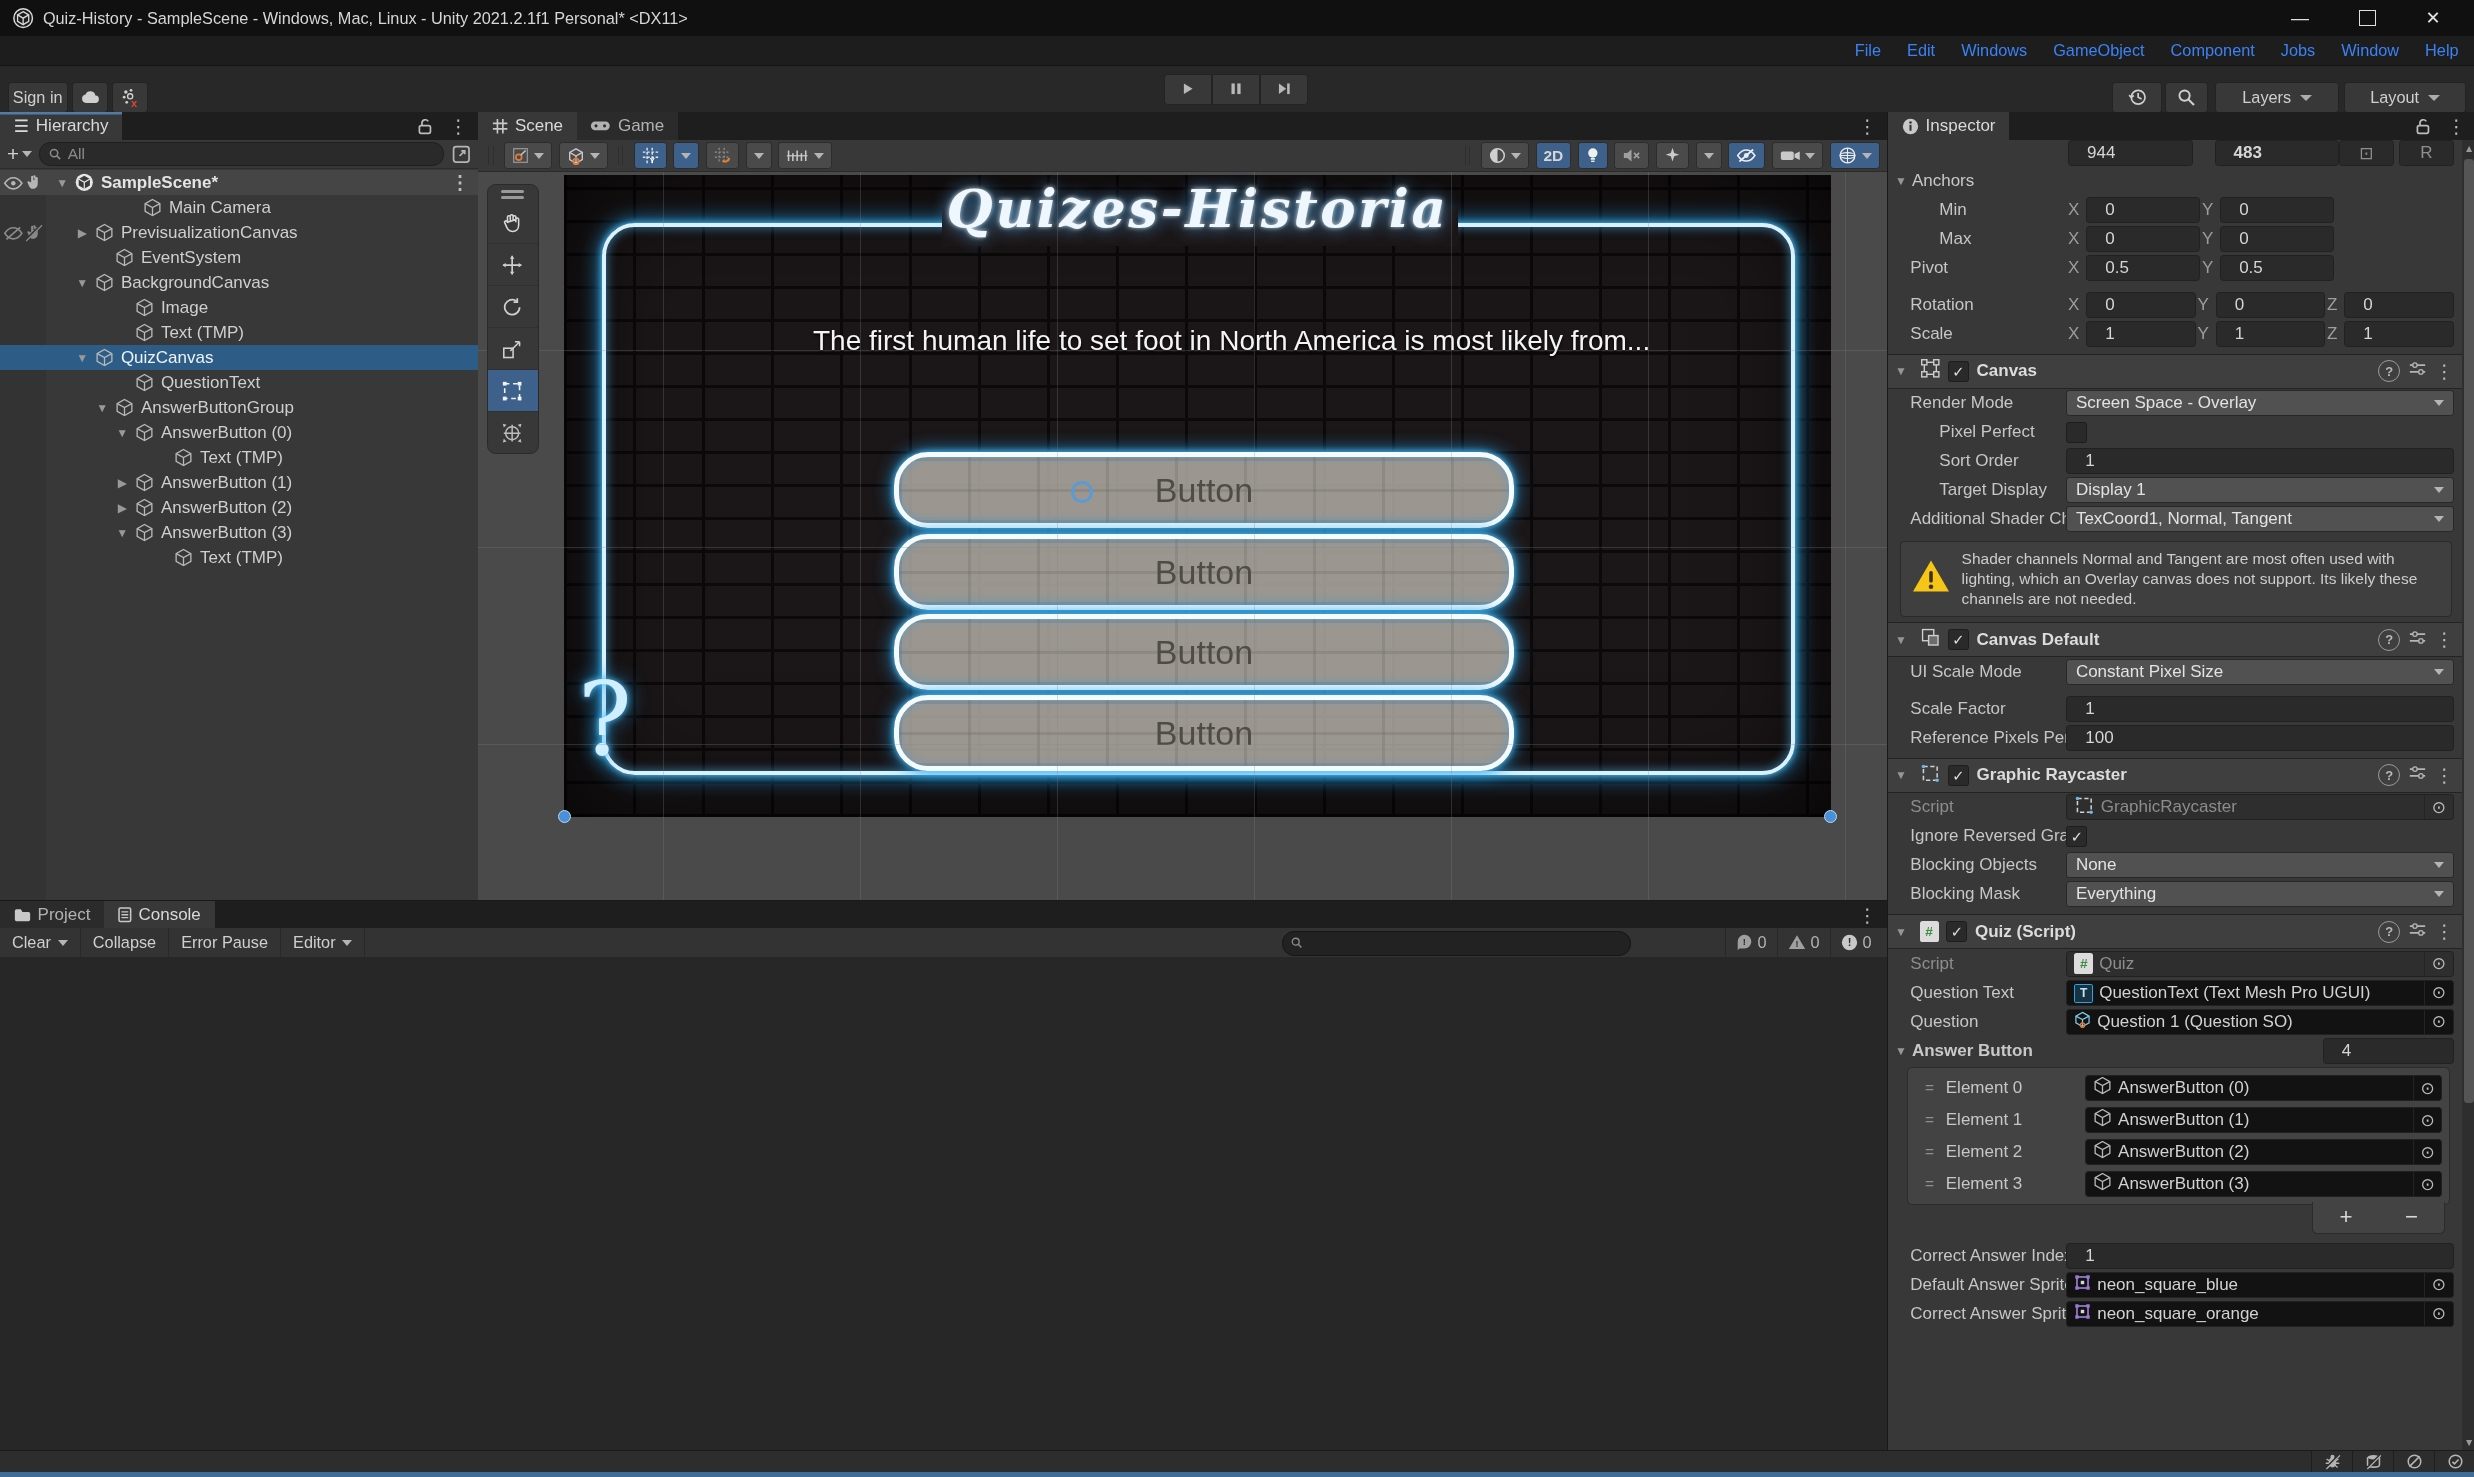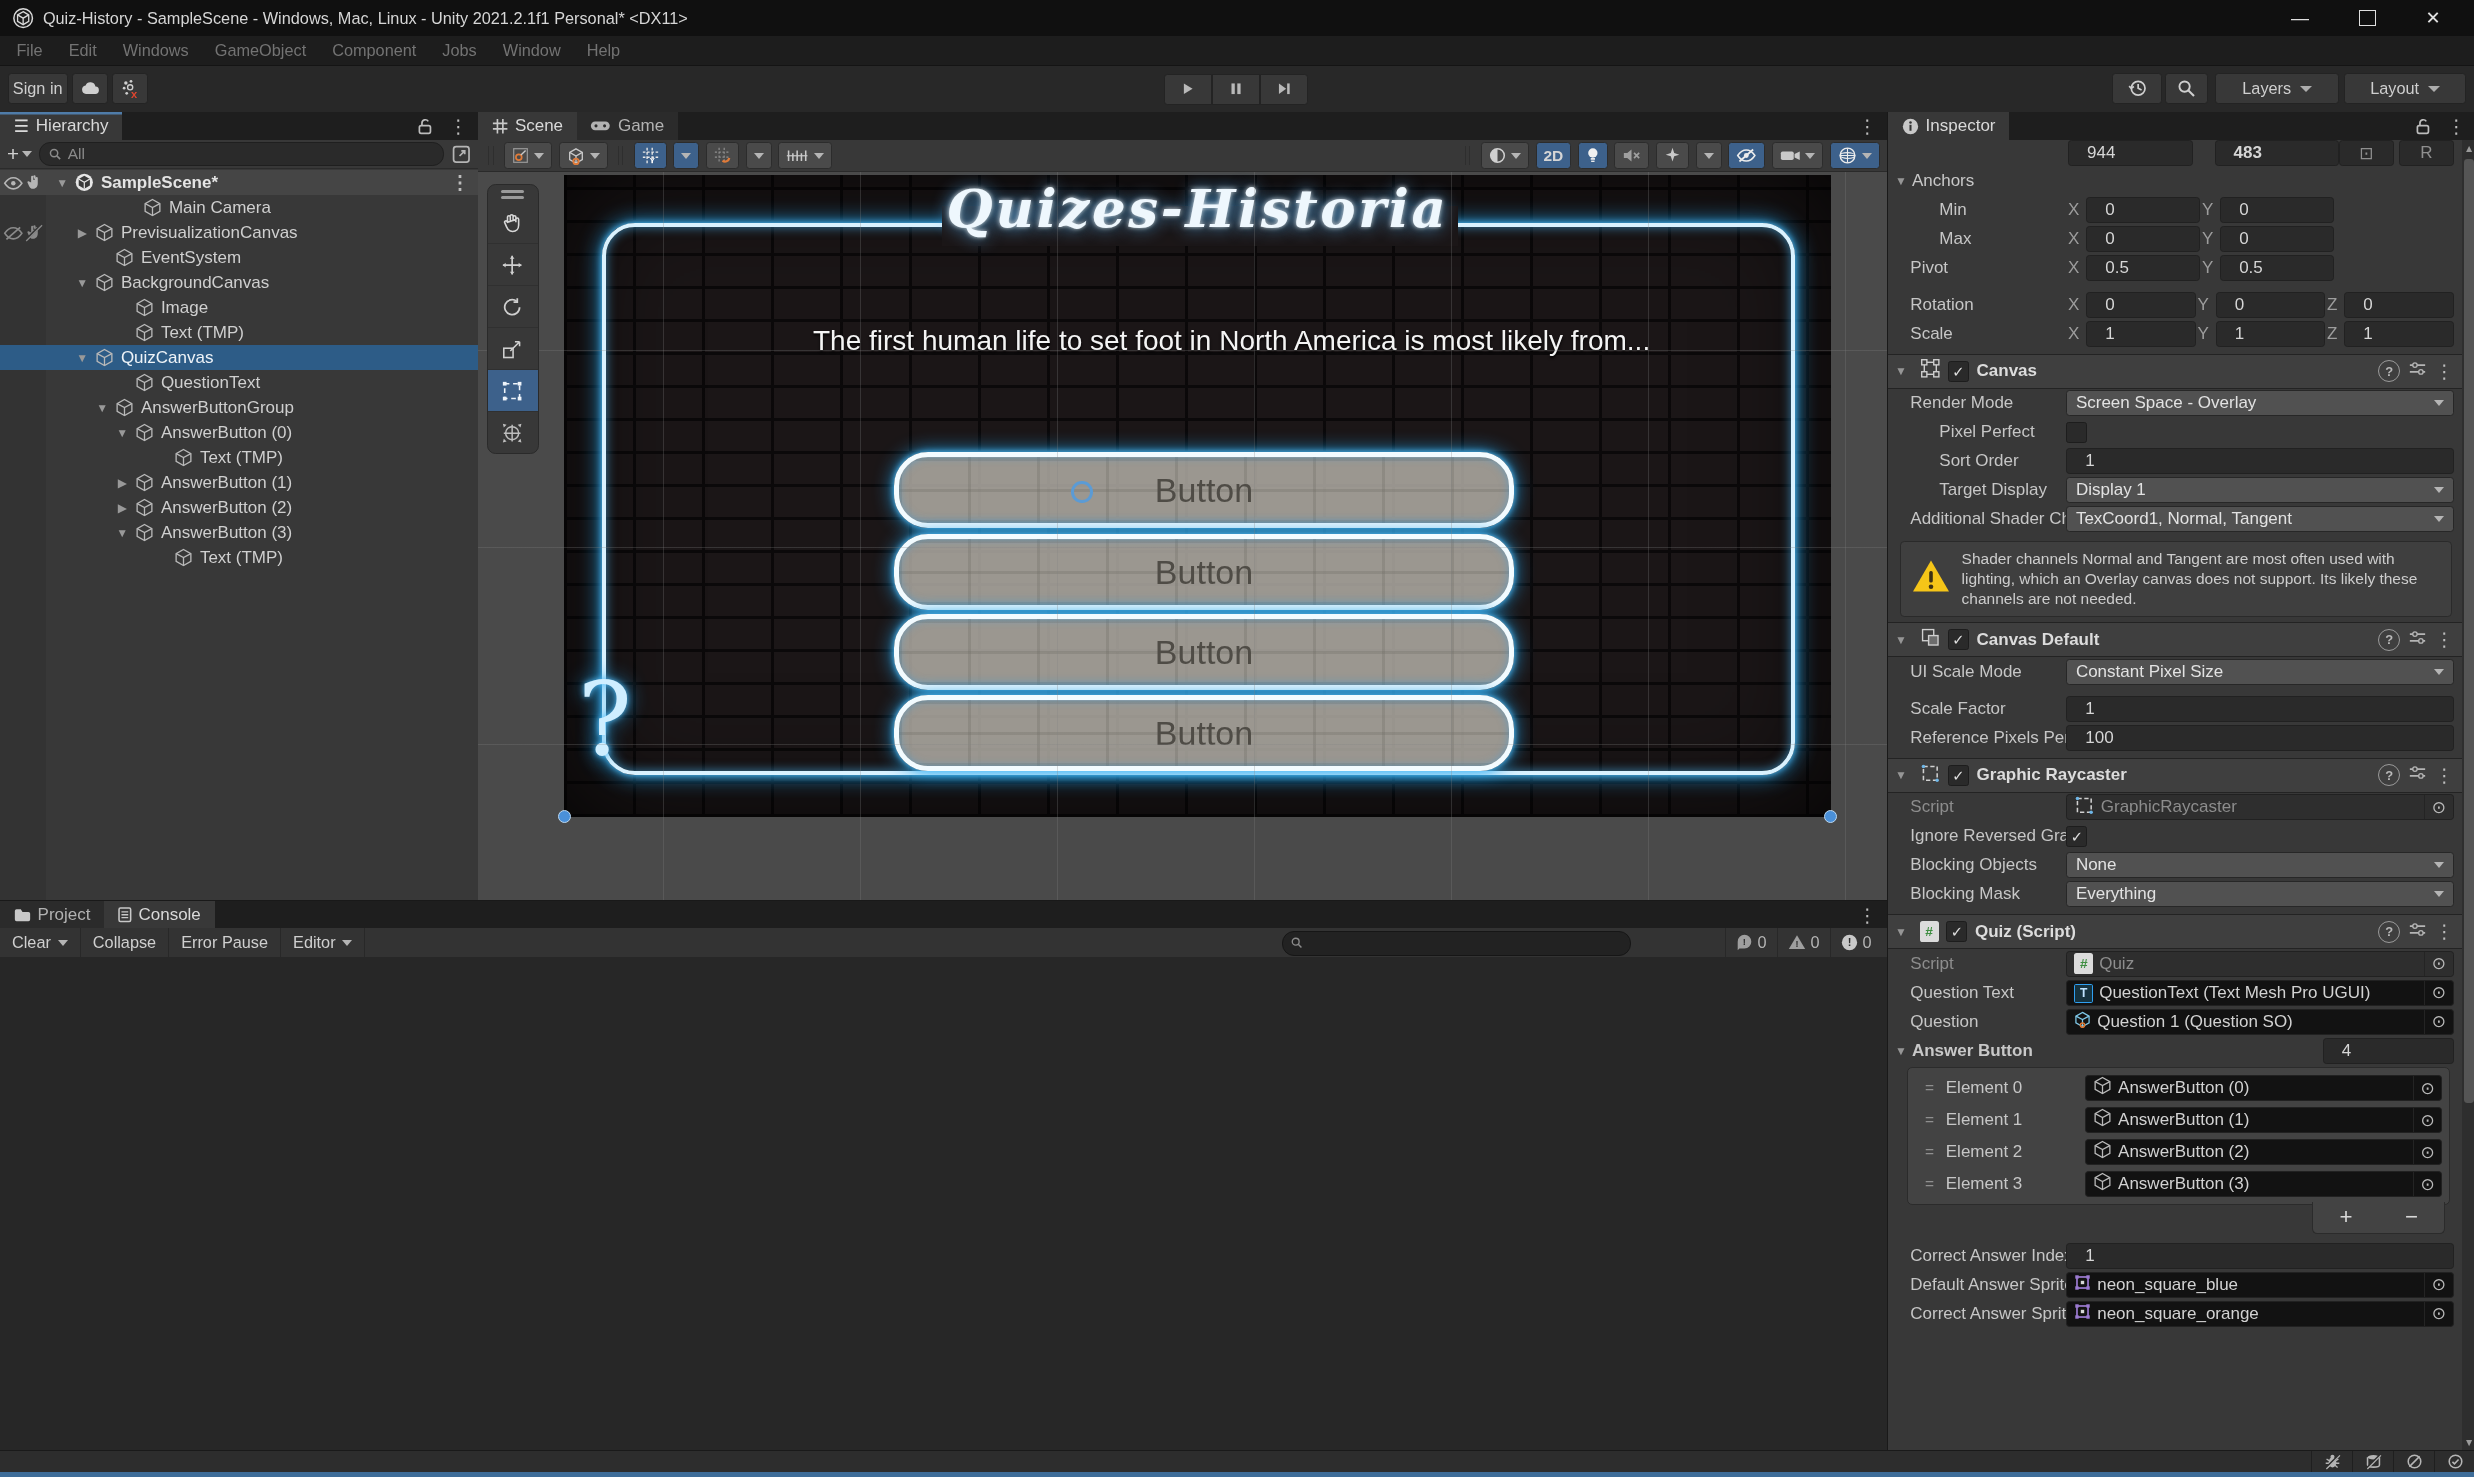--- a/index.html
+++ b/index.html
@@ -8,24 +8,24 @@
        -webkit-font-smoothing:antialiased;}
   .abs{position:absolute;}
 
   
   #titlebar{left:0;top:0;right:0;height:36px;background:#101010;display:flex;align-items:center;
             padding:0 12px;font-size:16.3px;color:#d6d6d6;}
   #title-icon{width:22.3px;height:22.3px;margin-right:8.6px;}
   #win-controls{margin-left:auto;display:flex;gap:50px;align-items:center;padding-right:22.3px;color:#e0e0e0;font-size:18px;}
   .winbox{width:14.6px;height:14.6px;border:1.7px solid #e0e0e0;display:inline-block;}
   #menubar{left:0;top:36px;right:0;height:29px;background:#1d1d1d;display:flex;align-items:center;
-           padding:0 3.4px;font-size:16.3px;color:#737373;border-bottom:0.9px solid #141414;}
+           padding:0 3.4px;font-size:16.3px;color:#3b82f6;border-bottom:0.9px solid #141414;justify-content:flex-end;}
   .menu-item{padding:0 13px;}
   #toolbar{left:0;top:66px;right:0;height:46px;background:#282828;border-bottom:0.9px solid #1a1a1a;}
-  .tbtn{position:absolute;top:7px;height:29px;background:#383838;border:0.9px solid #232323;border-radius:3.4px;
+  .tbtn{position:absolute;top:16px;height:29px;background:#383838;border:0.9px solid #232323;border-radius:3.4px;
         display:flex;align-items:center;justify-content:center;color:#cfcfcf;font-size:16.3px;}
   #play-group{position:absolute;left:1164px;top:7.7px;display:flex;}
   .pbtn{width:46px;height:29px;background:#383838;border:0.9px solid #232323;display:flex;align-items:center;justify-content:center;}
   .pbtn:first-child{border-radius:3.4px 0 0 3.4px;}
   .pbtn:last-child{border-radius:0 3.4px 3.4px 0;}
   .ddcar{width:0;height:0;border-left:6px solid transparent;border-right:6px solid transparent;border-top:6.9px solid #adadad;margin-left:8.6px;}
 
   
   .ptabs{position:absolute;left:0;top:0;right:0;height:28px;background:#1e1e1e;display:flex;align-items:stretch;}
   .ptab{display:flex;align-items:center;gap:6.9px;padding:0 13.7px;font-size:17px;background:#2b2b2b;color:#b2b2b2;}

